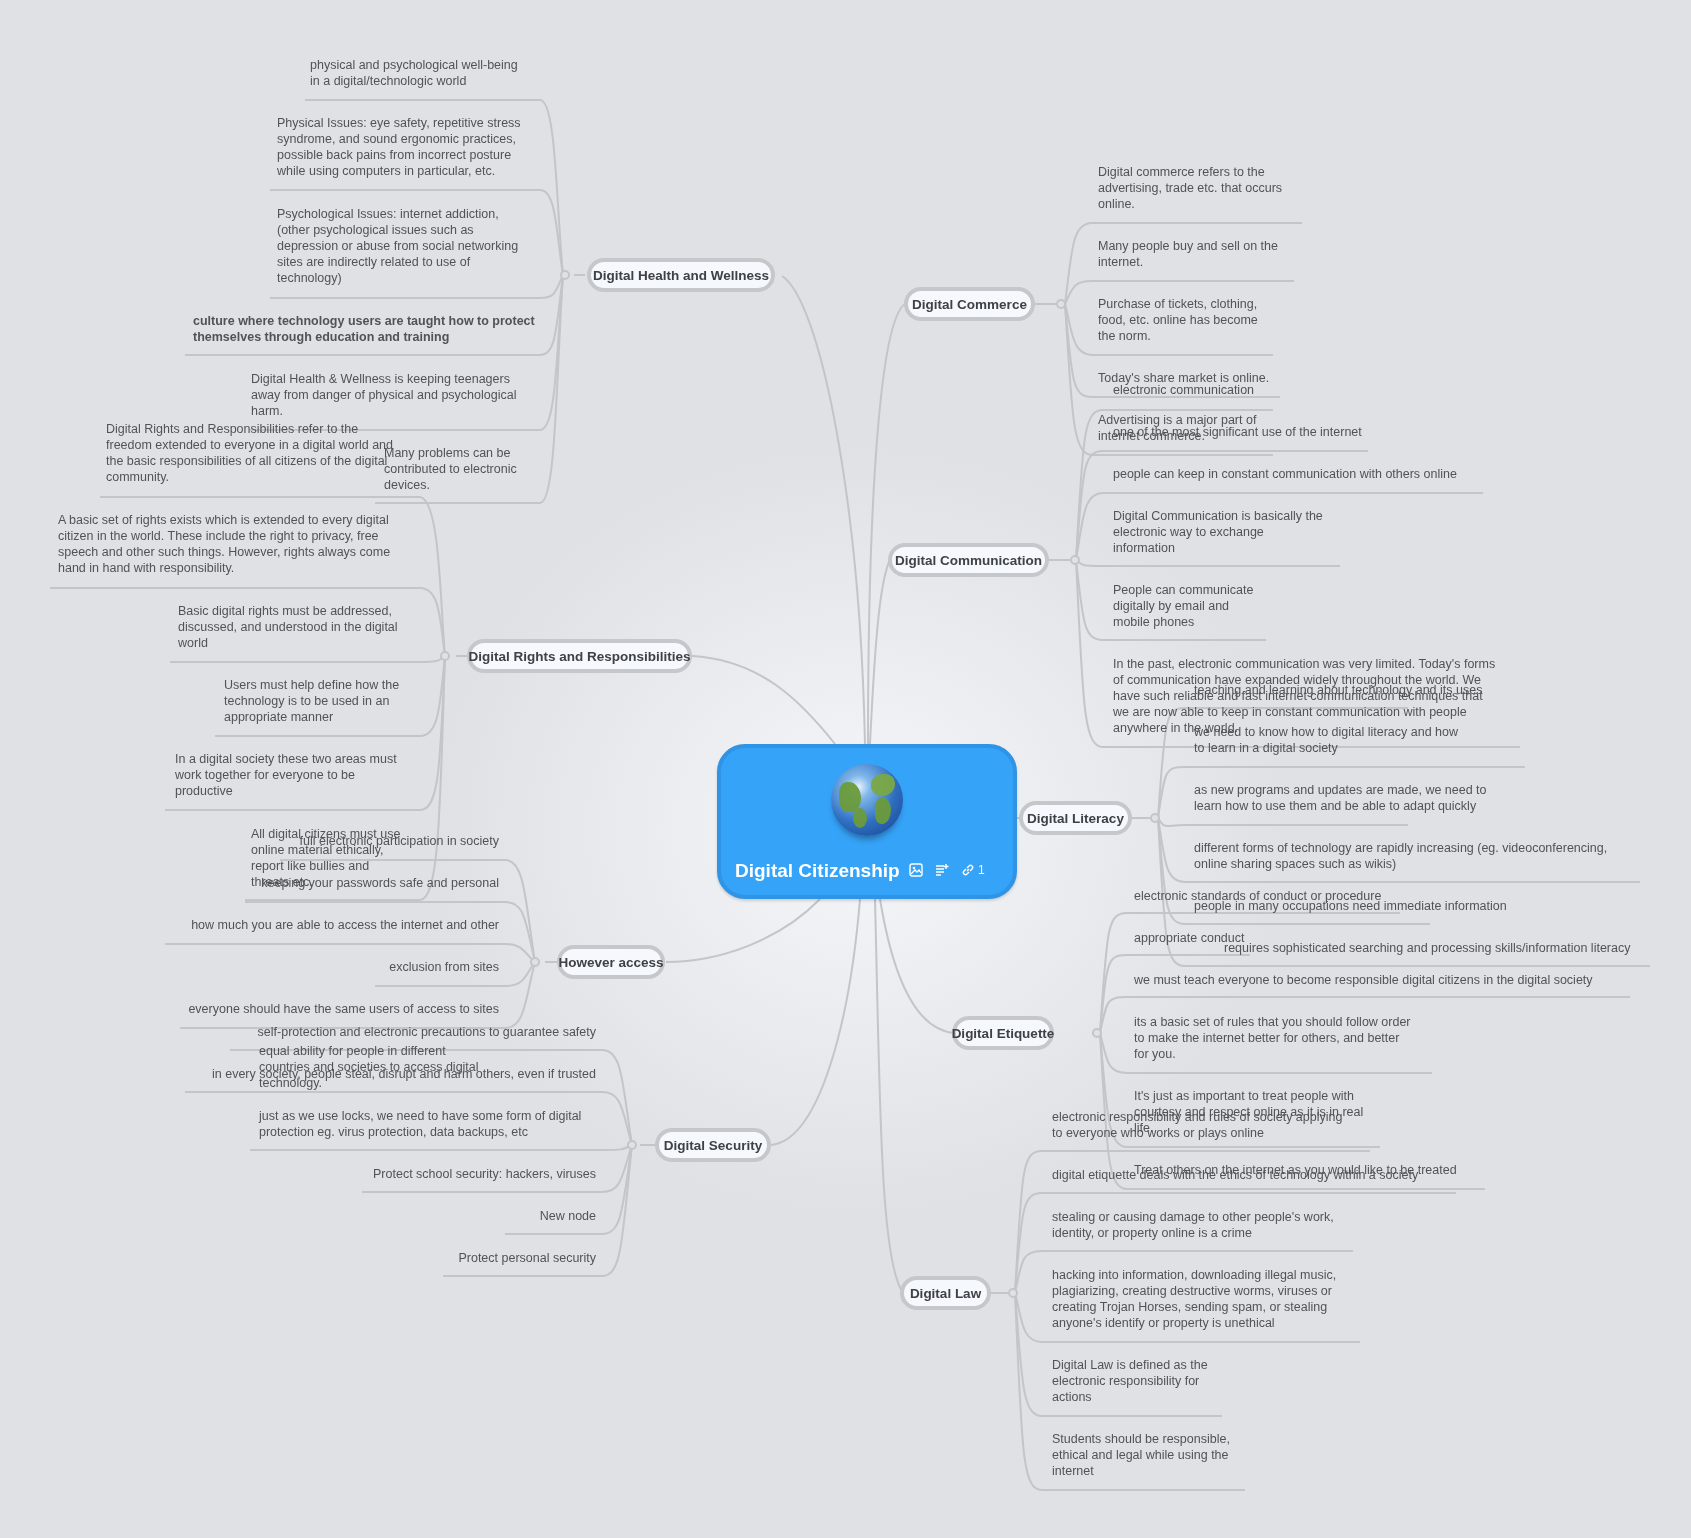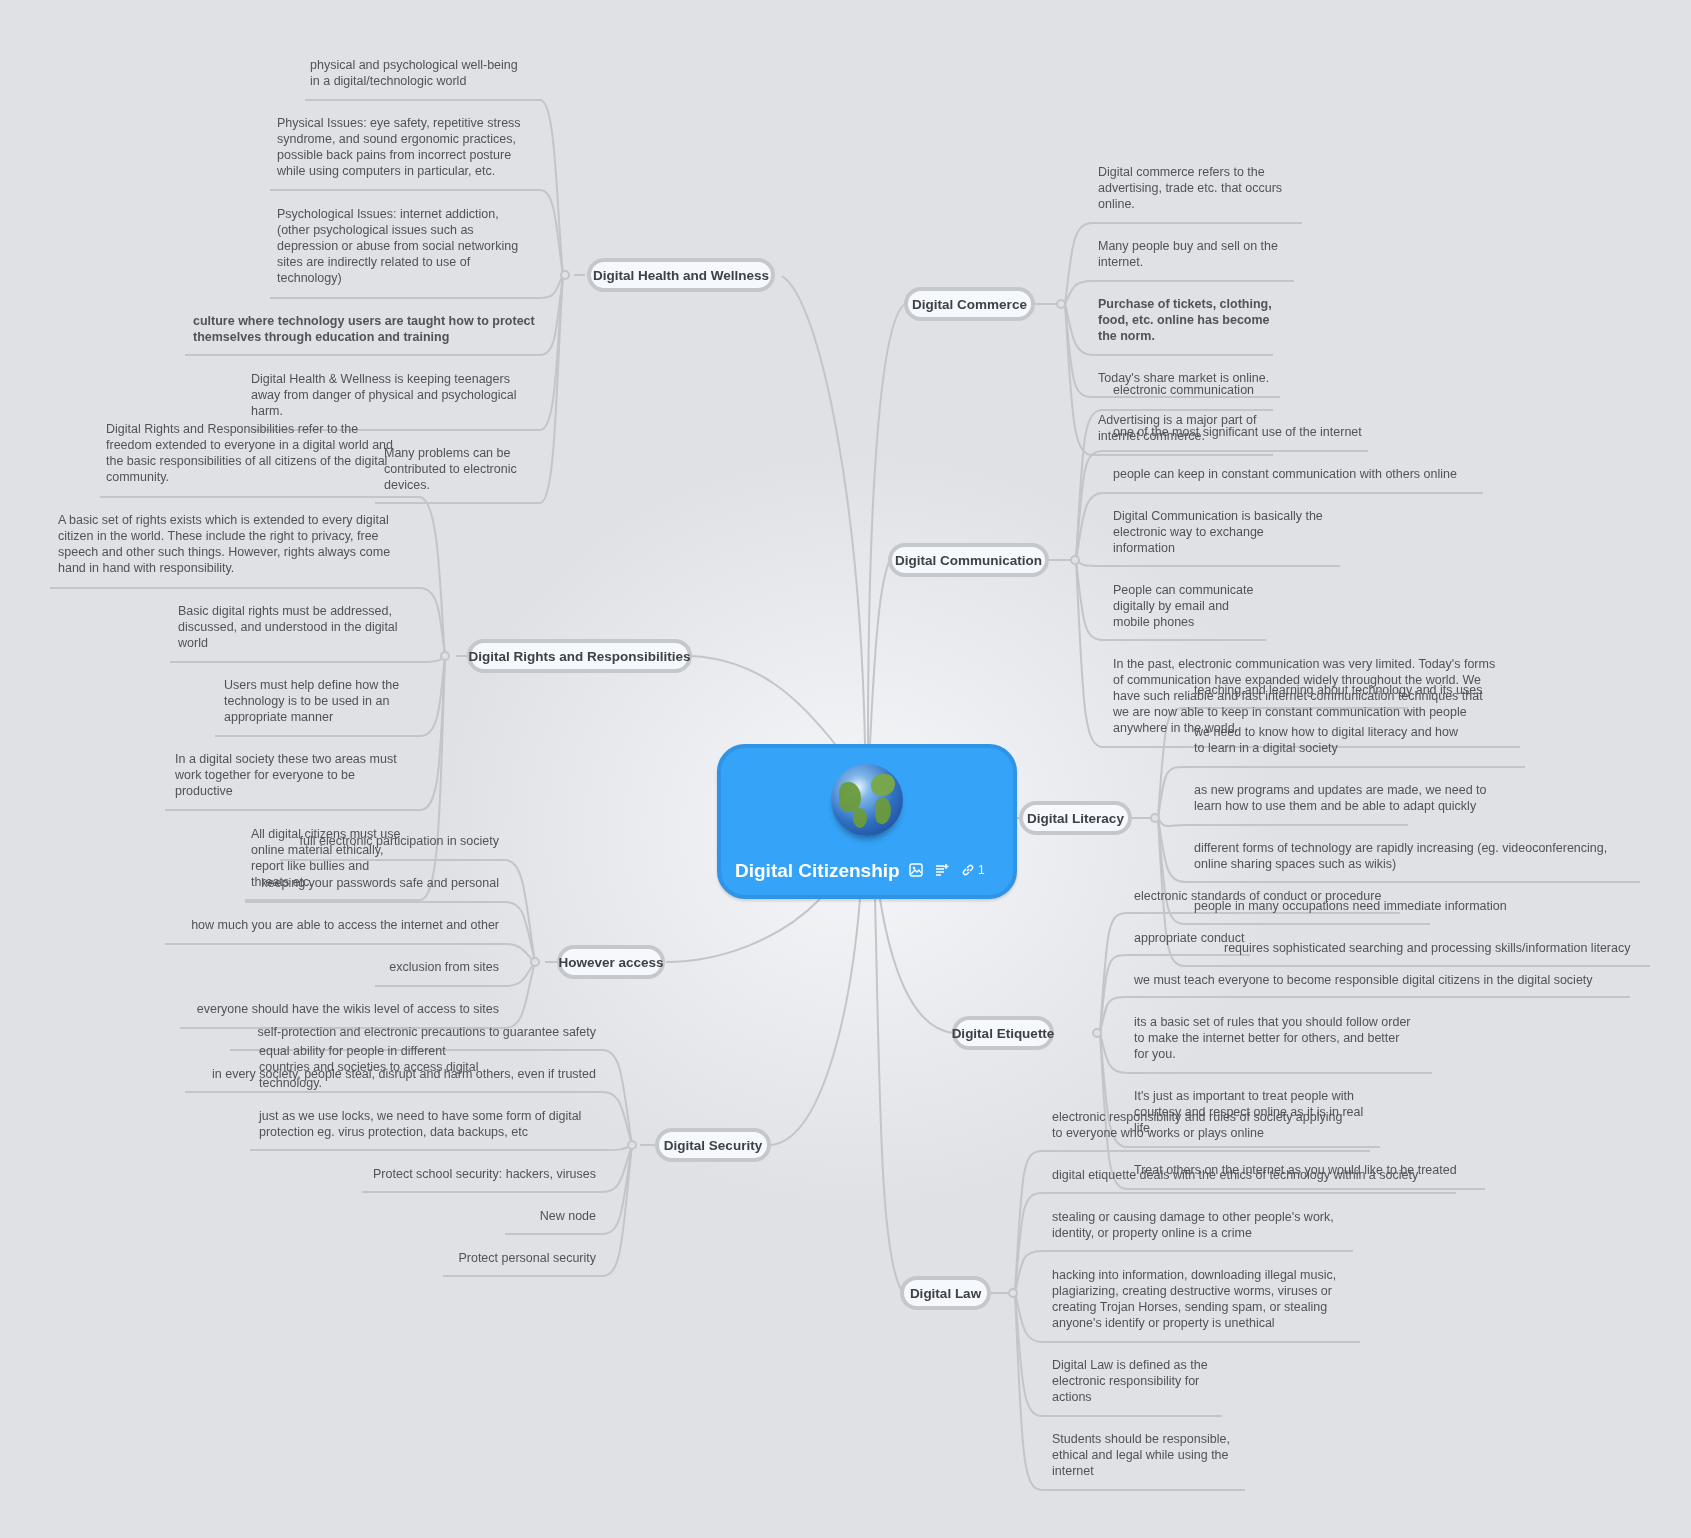--- a/index.html
+++ b/index.html
@@ -226,39 +226,39 @@
 productive</div>
 <div class="leaf" style="left:251px;top:826px;">All digital citizens must use
 online material ethically,
 report like bullies and
 threats etc.</div>
 
 <div class="leaf r" style="right:1192px;top:833px;">full electronic participation in society</div>
 <div class="leaf r" style="right:1192px;top:875px;">keeping your passwords safe and personal</div>
 <div class="leaf r" style="right:1192px;top:917px;">how much you are able to access the internet and other</div>
 <div class="leaf r" style="right:1192px;top:959px;">exclusion from sites</div>
-<div class="leaf r" style="right:1192px;top:1001px;">everyone should have the wikis level of access to sites</div>
+<div class="leaf r" style="right:1192px;top:1001px;">everyone should have the same users of access to sites</div>
 <div class="leaf" style="left:259px;top:1043px;">equal ability for people in different
 countries and societies to access digital
 technology.</div>
 
 <div class="leaf r" style="right:1095px;top:1024px;">self-protection and electronic precautions to guarantee safety</div>
 <div class="leaf r" style="right:1095px;top:1066px;">in every society, people steal, disrupt and harm others, even if trusted</div>
 <div class="leaf" style="left:259px;top:1108px;">just as we use locks, we need to have some form of digital
 protection eg. virus protection, data backups, etc</div>
 <div class="leaf r" style="right:1095px;top:1166px;">Protect school security: hackers, viruses</div>
 <div class="leaf r" style="right:1095px;top:1208px;">New node</div>
 <div class="leaf r" style="right:1095px;top:1250px;">Protect personal security</div>
 
 <div class="leaf" style="left:1098px;top:164px;">Digital commerce refers to the
 advertising, trade etc. that occurs
 online.</div>
 <div class="leaf" style="left:1098px;top:238px;">Many people buy and sell on the
 internet.</div>
-<div class="leaf" style="left:1098px;top:296px;font-weight:bold;">Purchase of tickets, clothing,
+<div class="leaf" style="left:1098px;top:296px;">Purchase of tickets, clothing,
 food, etc. online has become
 the norm.</div>
 <div class="leaf" style="left:1098px;top:370px;">Today's share market is online.</div>
 <div class="leaf" style="left:1098px;top:412px;">Advertising is a major part of
 internet commerce.</div>
 
 <div class="leaf" style="left:1113px;top:382px;">electronic communication</div>
 <div class="leaf" style="left:1113px;top:424px;">one of the most significant use of the internet</div>
 <div class="leaf" style="left:1113px;top:466px;">people can keep in constant communication with others online</div>
 <div class="leaf" style="left:1113px;top:508px;">Digital Communication is basically the

